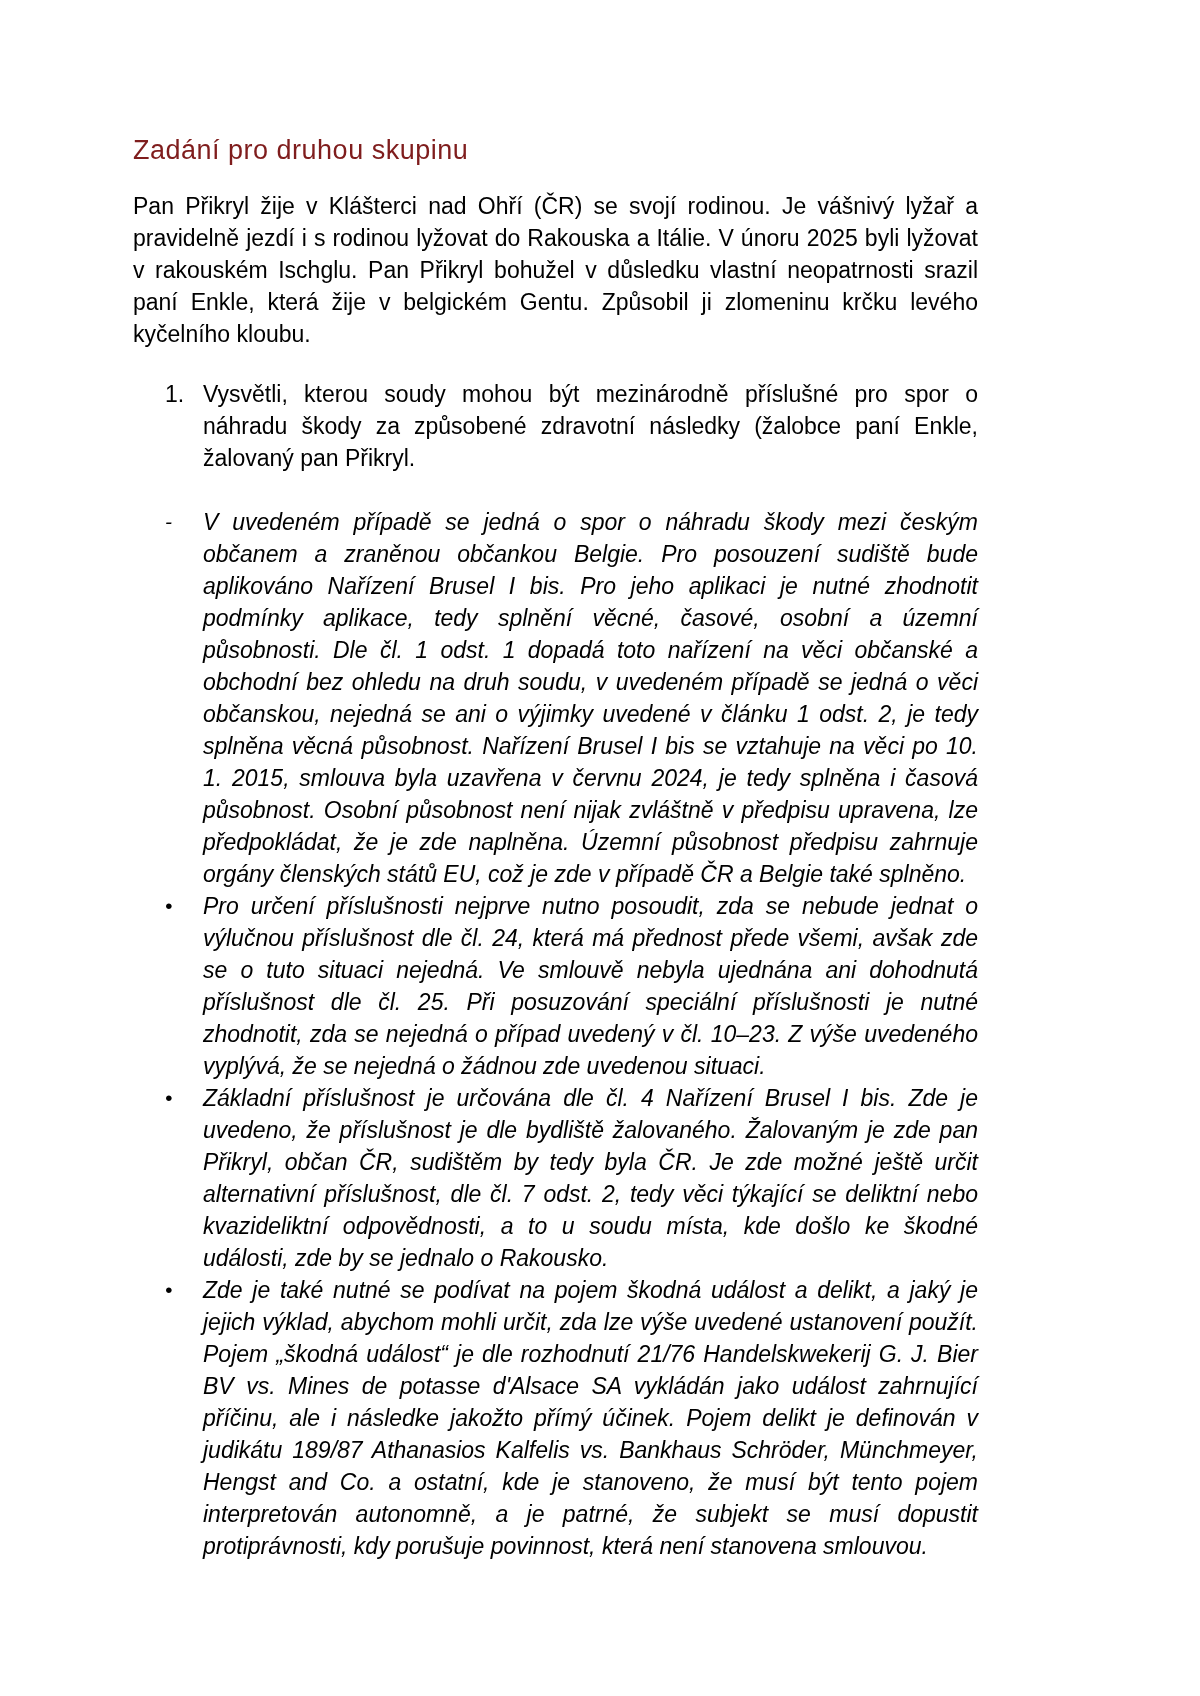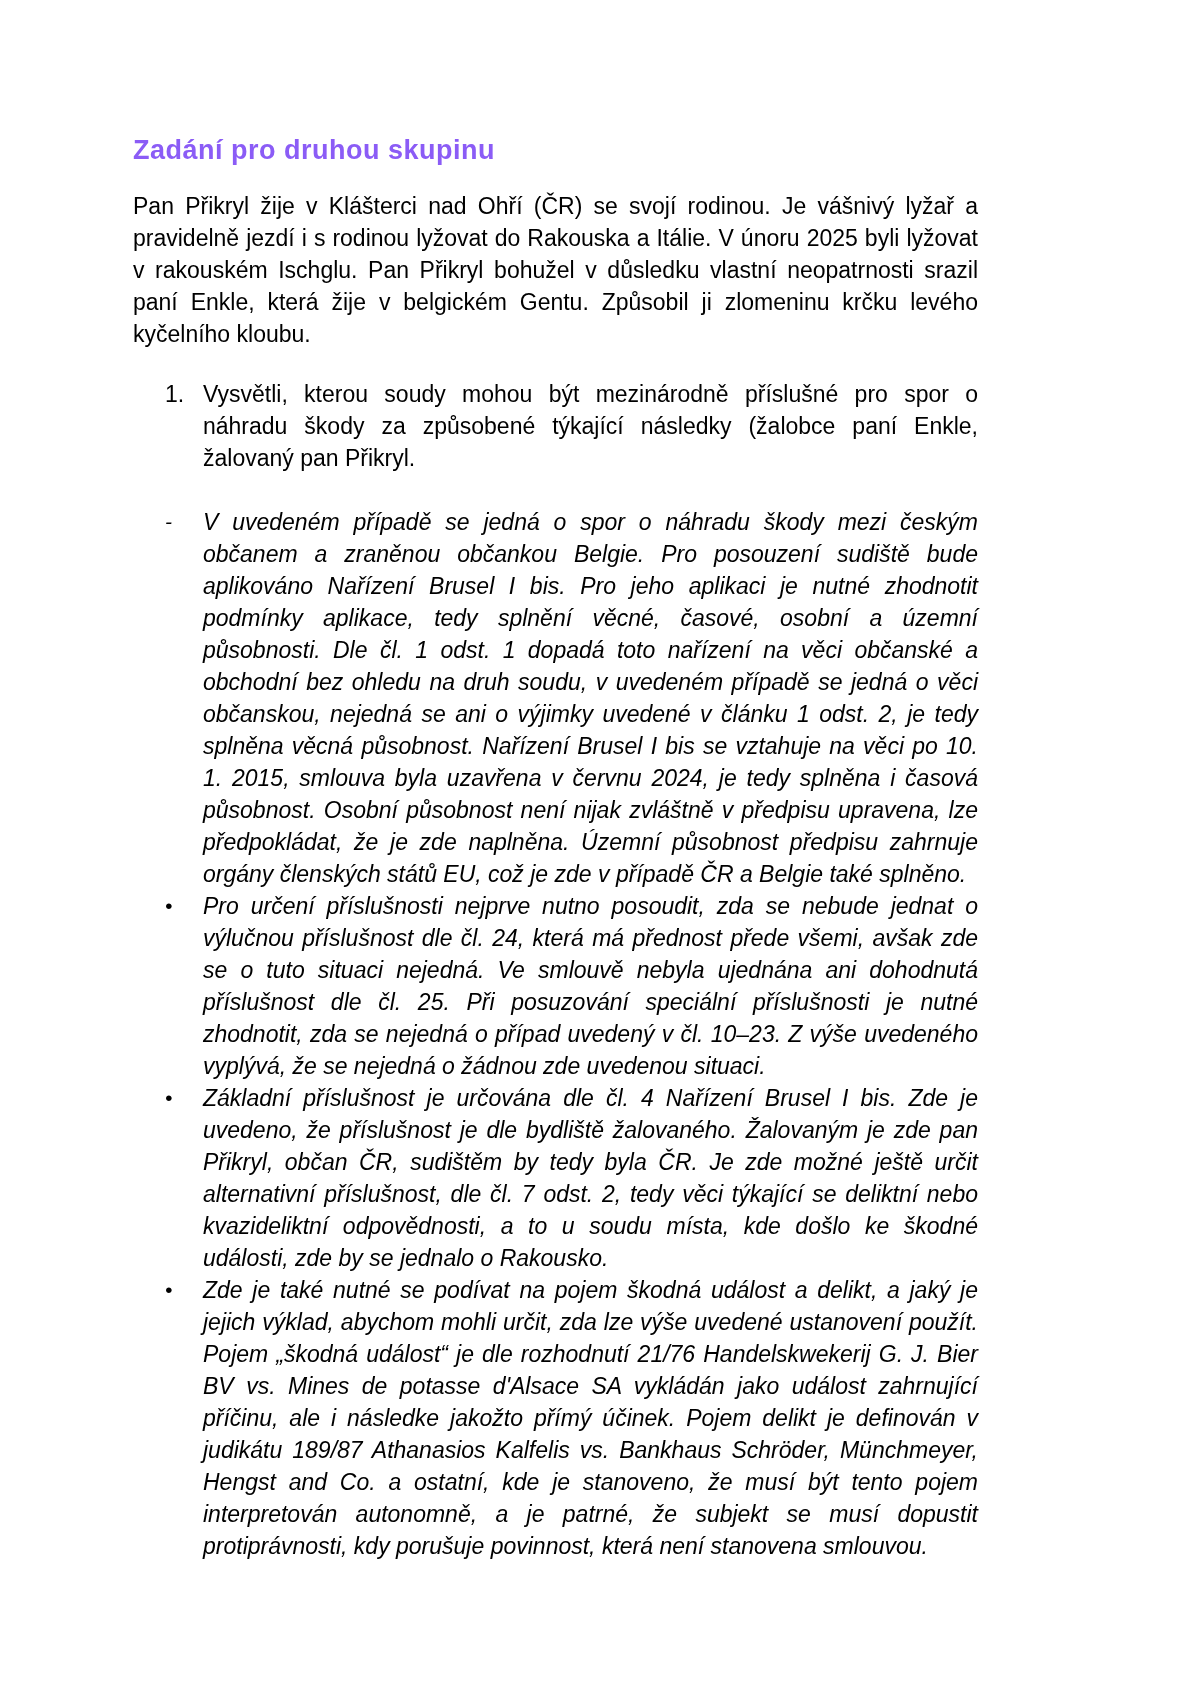--- a/index.html
+++ b/index.html
@@ -14,23 +14,23 @@
     background: #ffffff;
     font-family: "Liberation Sans", sans-serif;
     color: #000000;
     overflow: hidden;
     box-sizing: border-box;
     padding: 135px 222px 0 133px;
   }
   .doc-title {
     margin: 0 0 24px 0;
     font-size: 27px;
-    font-weight: bold;
+    font-weight: normal;
     letter-spacing: 0.5px;
-    color: #8b5cf6;
+    color: #7f1d1d;
     font-family: "Liberation Sans", sans-serif;
   }
   .body-text {
     font-size: 23px;
     line-height: 32px;
   }
   .intro {
     margin: 0 0 28px 0;
     text-align: justify;
   }
@@ -61,21 +61,21 @@
 <body>
 
 <div class="page">
 
   <h1 class="doc-title">Zadání pro druhou skupinu</h1>
 
   <p class="body-text intro">Pan Přikryl žije v Klášterci nad Ohří (ČR) se svojí rodinou. Je vášnivý lyžař a pravidelně jezdí i s rodinou lyžovat do Rakouska a Itálie. V únoru 2025 byli lyžovat v rakouském Ischglu. Pan Přikryl bohužel v důsledku vlastní neopatrnosti srazil paní Enkle, která žije v belgickém Gentu. Způsobil ji zlomeninu krčku levého kyčelního kloubu.</p>
 
   <div class="body-text list-item question">
     <span class="marker">1.</span>
-    <span class="item-text">Vysvětli, kterou soudy mohou být mezinárodně příslušné pro spor o náhradu škody za způsobené týkající následky (žalobce paní Enkle, žalovaný pan Přikryl.</span>
+    <span class="item-text">Vysvětli, kterou soudy mohou být mezinárodně příslušné pro spor o náhradu škody za způsobené zdravotní následky (žalobce paní Enkle, žalovaný pan Přikryl.</span>
   </div>
 
   <div>
 
     <div class="body-text list-item answer">
       <span class="marker">-</span>
       <span class="item-text">V uvedeném případě se jedná o spor o náhradu škody mezi českým občanem a zraněnou občankou Belgie. Pro posouzení sudiště bude aplikováno Nařízení Brusel I bis. Pro jeho aplikaci je nutné zhodnotit podmínky aplikace, tedy splnění věcné, časové, osobní a územní působnosti. Dle čl. 1 odst. 1 dopadá toto nařízení na věci občanské a obchodní bez ohledu na druh soudu, v uvedeném případě se jedná o věci občanskou, nejedná se ani o výjimky uvedené v článku 1 odst. 2, je tedy splněna věcná působnost. Nařízení Brusel I bis se vztahuje na věci po 10. 1. 2015, smlouva byla uzavřena v červnu 2024, je tedy splněna i časová působnost. Osobní působnost není nijak zvláštně v předpisu upravena, lze předpokládat, že je zde naplněna. Územní působnost předpisu zahrnuje orgány členských států EU, což je zde v případě ČR a Belgie také splněno.</span>
     </div>
 
     <div class="body-text list-item answer">

